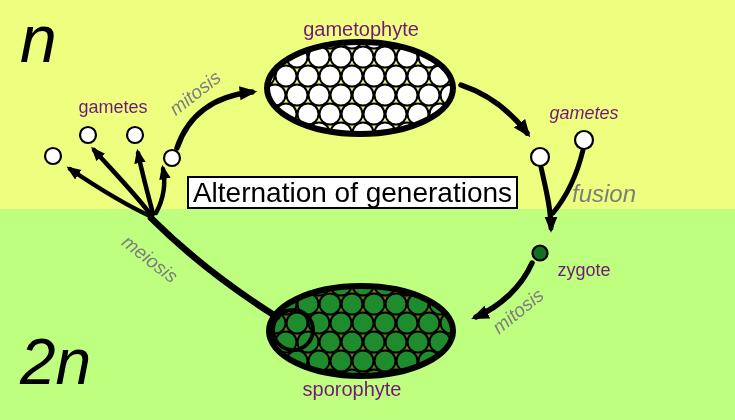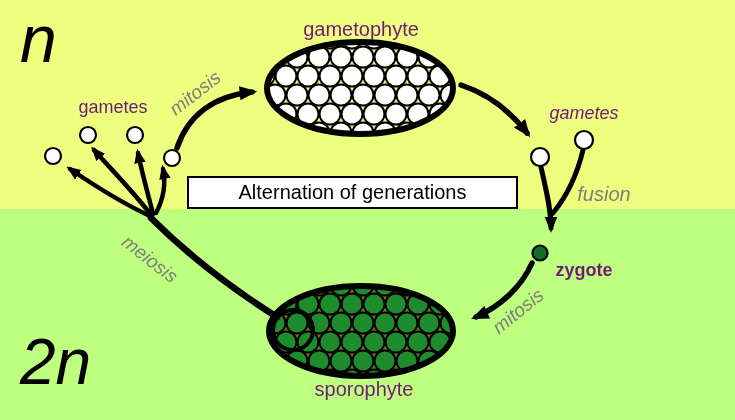--- a/index.html
+++ b/index.html
@@ -20,23 +20,23 @@
   .rot-pos38 { transform:translate(-50%,-50%) rotate(38deg); }
   .ploidy {
     position:absolute; font-style:italic; color:#000; line-height:1;
   }
   #n-label  { left:20px; top:6px;   font-size:66px; }
   #n2-label { left:20px; top:330px; font-size:64px; }
   #title-box {
     position:absolute; left:187px; top:176px; width:331px; height:33px;
     background:#ffffff; border:2px solid #000; box-sizing:border-box;
     display:flex; align-items:center; justify-content:center;
-    font-size:20px; color:#000;
+    font-size:28px; color:#000;
   }
-  #fusion-label { font-size:20px; }
+  #fusion-label { font-size:24px; }
 </style>
 </head>
 <body>
 
 <div id="stage">
 
   <svg width="735" height="420" viewBox="0 0 735 420">
     <defs>
       <marker id="ah" viewBox="0 0 10 8" refX="7" refY="4" markerWidth="3.2" markerHeight="3.2" orient="auto">
         <path d="M0,0 L10,4 L0,8 Z" fill="#000"></path>
@@ -109,22 +109,22 @@
 
     <circle cx="540" cy="253" r="7.5" stroke="#000" stroke-width="2.2" fill="#146e23"></circle>
   </svg>
 
   <div class="ploidy" id="n-label">n</div>
   <div class="ploidy" id="n2-label">2n</div>
 
   <div class="lbl stage-lbl" style="left:361px; top:29px;">gametophyte</div>
   <div class="lbl small-lbl" style="left:113px; top:107px;">gametes</div>
   <div class="lbl small-lbl" style="left:584px; top:113px;font-style:italic;">gametes</div>
-  <div class="lbl small-lbl" style="left:584px; top:270px;font-weight:bold;">zygote</div>
-  <div class="lbl stage-lbl" style="left:364px; top:389px;">sporophyte</div>
+  <div class="lbl small-lbl" style="left:584px; top:270px;">zygote</div>
+  <div class="lbl stage-lbl" style="left:352px; top:389px;">sporophyte</div>
 
   <div class="lbl process-lbl rot-neg38" style="left:195px; top:93px;">mitosis</div>
   <div class="lbl process-lbl" id="fusion-label" style="left:604px; top:194px;">fusion</div>
   <div class="lbl process-lbl rot-neg39" style="left:518px; top:311px;">mitosis</div>
   <div class="lbl process-lbl rot-pos38" style="left:150px; top:259px;">meiosis</div>
 
   <div id="title-box">
     <span>Alternation of generations</span>
   </div>
 

